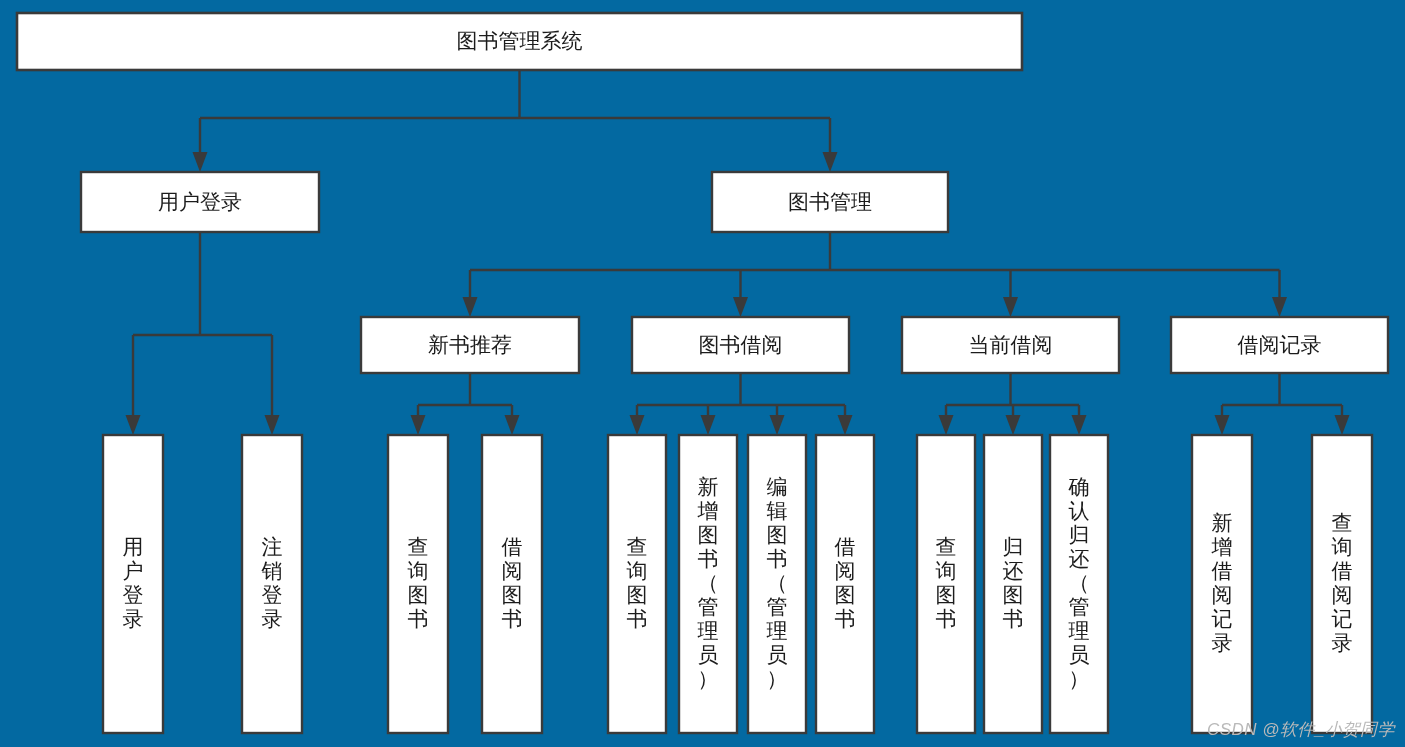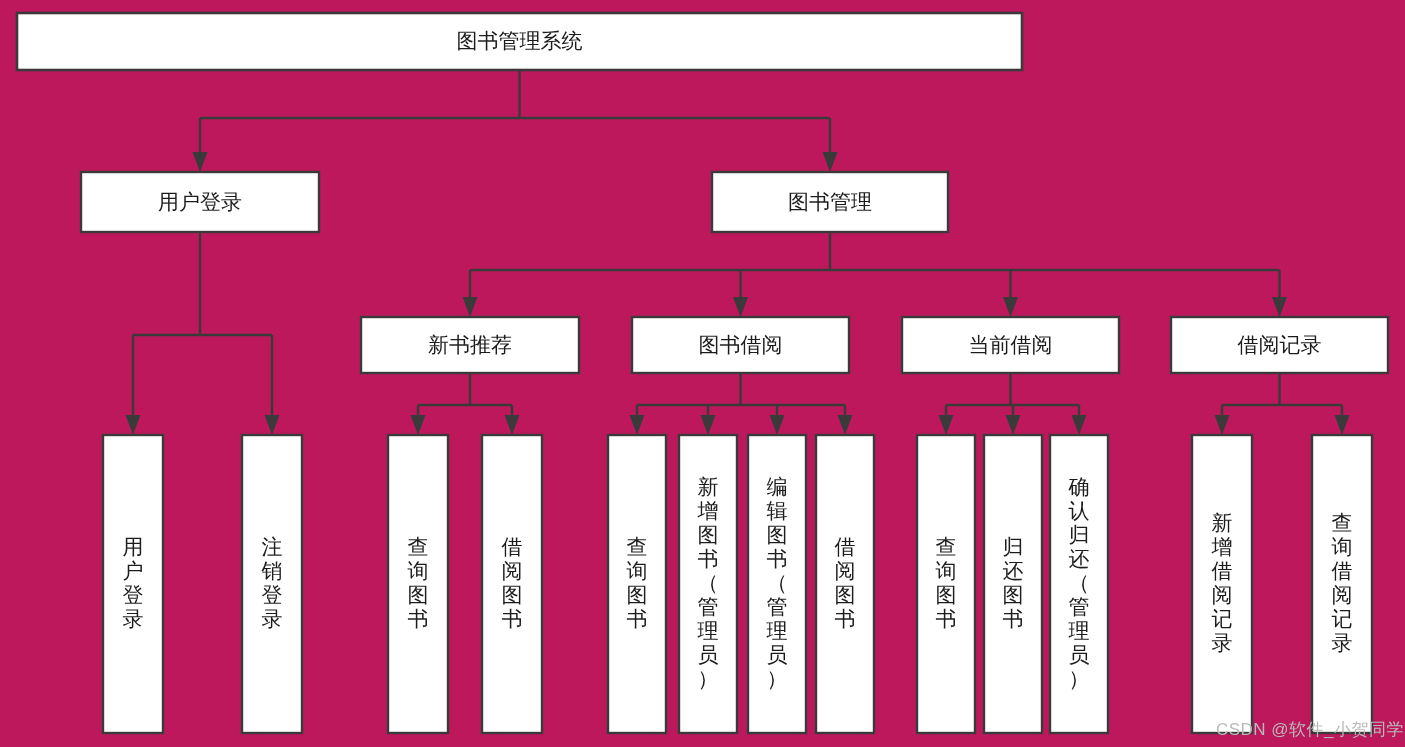--- a/index.html
+++ b/index.html
@@ -11,21 +11,21 @@
   body {
     width: 1405px;
     height: 747px;
     font-family: "Liberation Sans", "DejaVu Sans", sans-serif;
     overflow: hidden;
   }
   #diagram-root {
     position: relative;
     width: 1405px;
     height: 747px;
-    background: #be185d;
+    background: #0369a1;
   }
   svg#flow-svg {
     position: absolute;
     top: 0;
     left: 0;
     width: 1405px;
     height: 747px;
     display: block;
   }
   .node-rect {
@@ -57,28 +57,29 @@
   }
   .node-label-v-char {
     font-family: "Liberation Sans", "DejaVu Sans", sans-serif;
     font-size: 21px;
     fill: #1c1c1c;
     text-anchor: middle;
     dominant-baseline: middle;
   }
   .watermark {
     position: absolute;
-    right: 1px;
+    right: 10px;
     bottom: 6px;
     font-family: "Liberation Sans", "DejaVu Sans", sans-serif;
     font-size: 17px;
     color: #b9b9b9;
     letter-spacing: 0.5px;
     white-space: nowrap;
     user-select: none;
+    font-style: italic;
   }
 </style>
 </head>
 <body>
 
 <div id="diagram-root">
   <svg id="flow-svg" viewBox="0 0 1405 747" xmlns="http://www.w3.org/2000/svg">
     <g id="edges-layer">
         <g>
           <line x1="519.5" y1="70" x2="519.5" y2="118" class="conn-line"></line>

